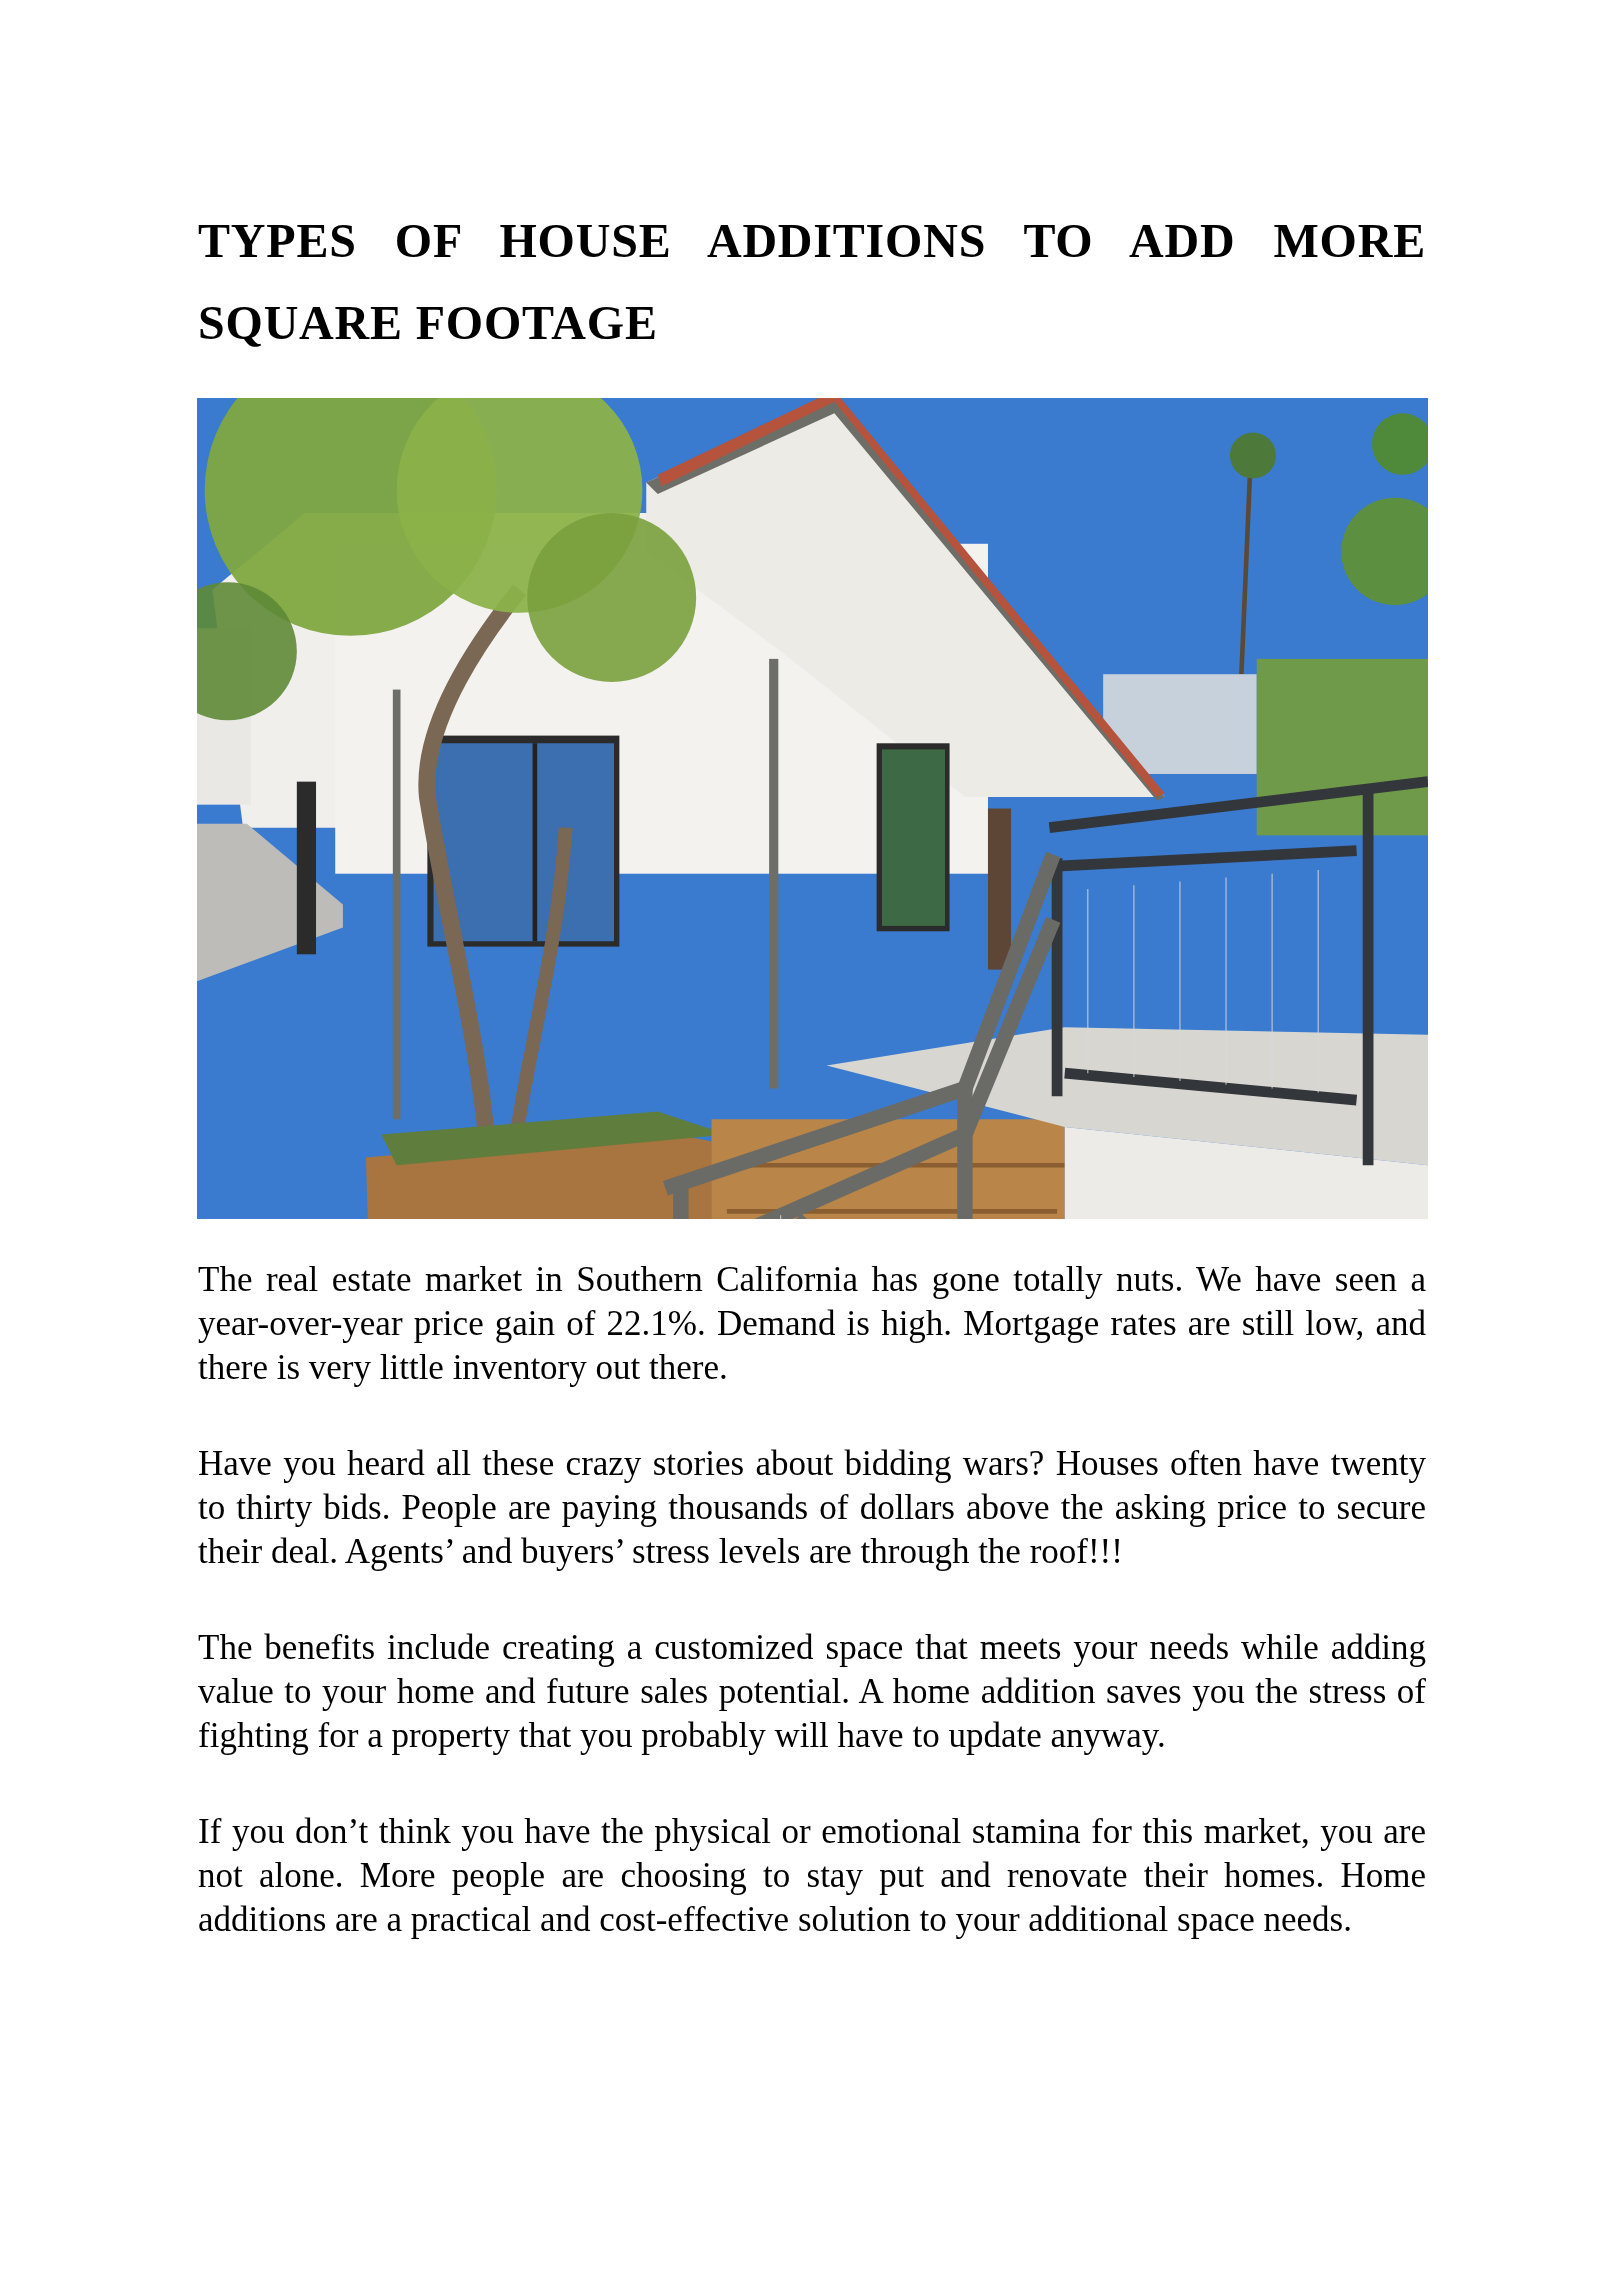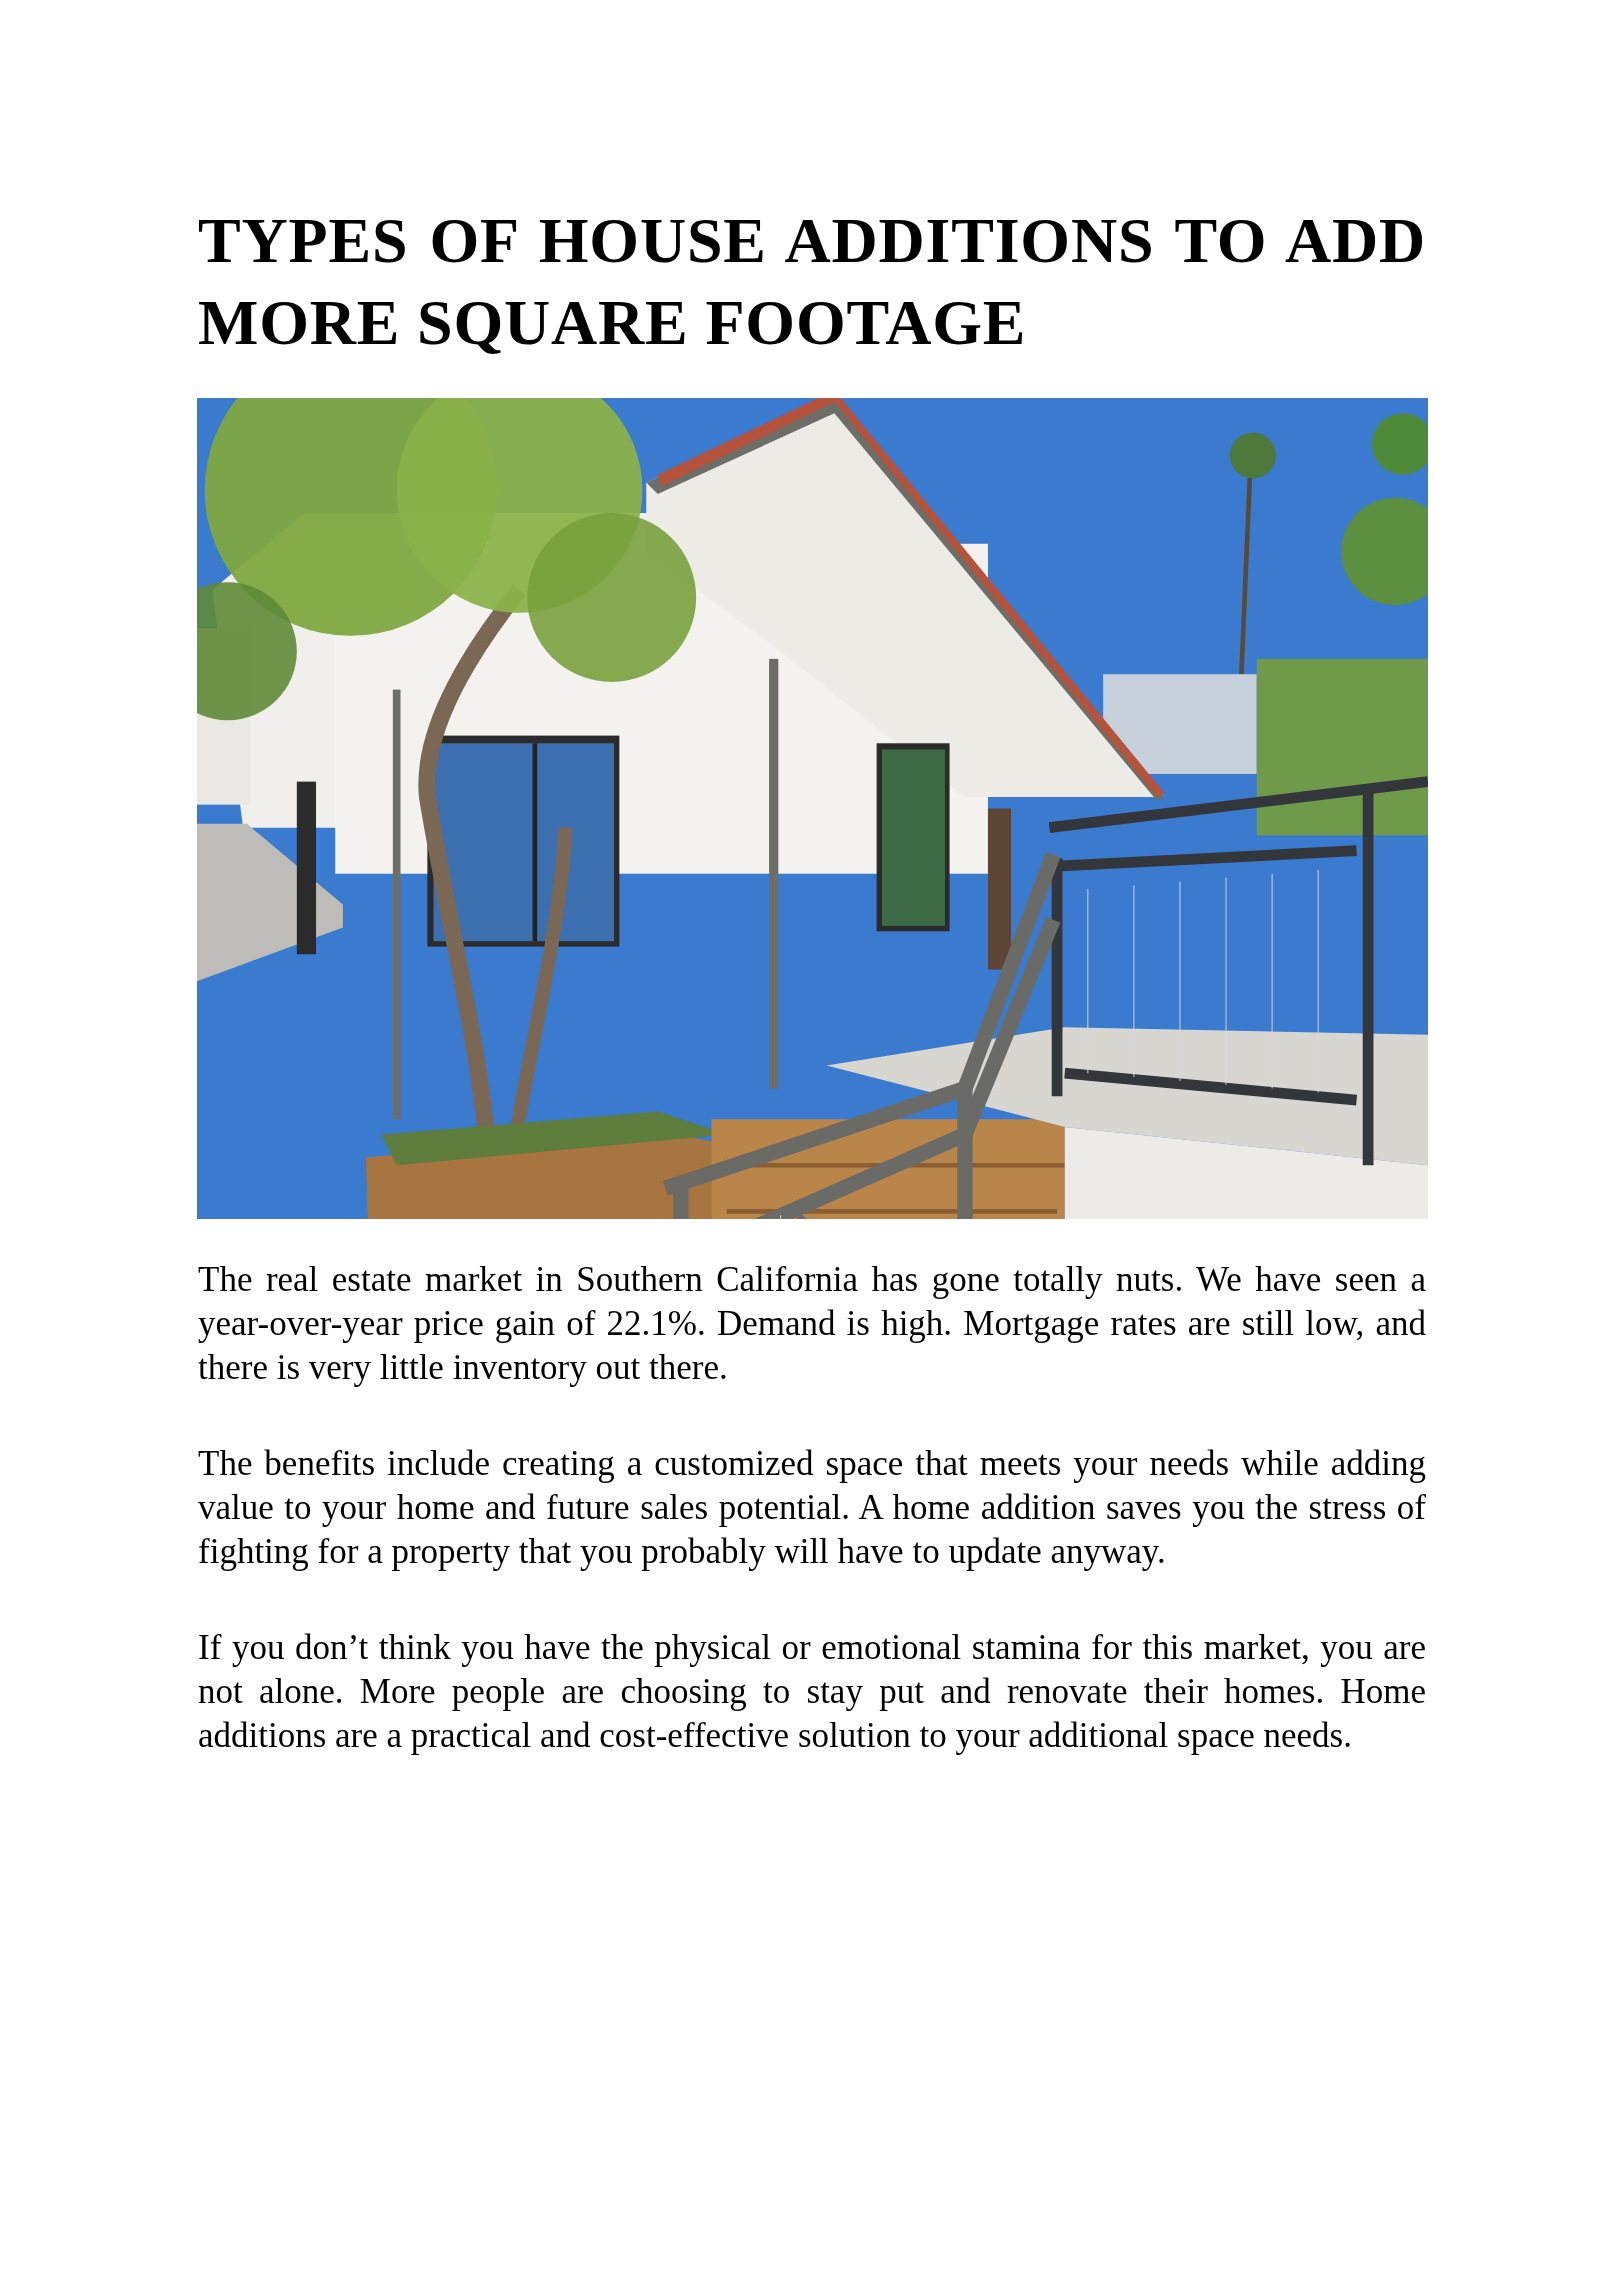--- a/index.html
+++ b/index.html
@@ -1,21 +1,21 @@
 <!DOCTYPE html>
 <html style="font-size:12.3px"><head>
 <meta charset="utf-8">
 <style>
   html, body { margin: 0; padding: 0; background: #ffffff; }
   body { width: 1624px; height: 2295px; position: relative; overflow: hidden; }
   .page { position: absolute; left: 0; top: 0; width: 1624px; height: 2295px; background: #fff; }
   .title {
     position: absolute; left: 198px; top: 200px; width: 1228px; margin: 0;
     font-family: "Liberation Serif", "DejaVu Serif", serif;
-    font-weight: bold; font-size: 64px; line-height: 82px;
+    font-weight: bold; font-size: 48px; line-height: 82px;
     text-align: justify; text-align-last: left; color: #000;
     letter-spacing: 0.8px;
   }
   .photo {
     position: absolute; left: 197px; top: 398px; width: 1231px; height: 821px;
     overflow: hidden; background: #3a7bd0;
   }
   .photo svg { display: block; width: 100%; height: 100%; }
   .body {
     position: absolute; left: 198px; top: 1258px; width: 1228px;
@@ -118,18 +118,19 @@
         <line x1="1280" y1="630" x2="1280" y2="890"></line>
         <line x1="1340" y1="625" x2="1340" y2="895"></line>
         <line x1="1400" y1="620" x2="1400" y2="900"></line>
         <line x1="1460" y1="615" x2="1460" y2="905"></line>
       </g>
     </svg>
   </div>
 
   <div class="body">
     <p>The real estate market in Southern California has gone totally nuts. We have seen a year-over-year price gain of 22.1%. Demand is high. Mortgage rates are still low, and there is very little inventory out there.</p>
+    <p>Have you heard all these crazy stories about bidding wars? Houses often have twenty to thirty bids. People are paying thousands of dollars above the asking price to secure their deal. Agents’ and buyers’ stress levels are through the roof!!!</p>
     <p>The benefits include creating a customized space that meets your needs while adding value to your home and future sales potential. A home addition saves you the stress of fighting for a property that you probably will have to update anyway.</p>
     <p>If you don’t think you have the physical or emotional stamina for this market, you are not alone. More people are choosing to stay put and renovate their homes. Home additions are a practical and cost-effective solution to your additional space needs.</p>
   </div>
 
 </div>
 
 
 </body></html>

